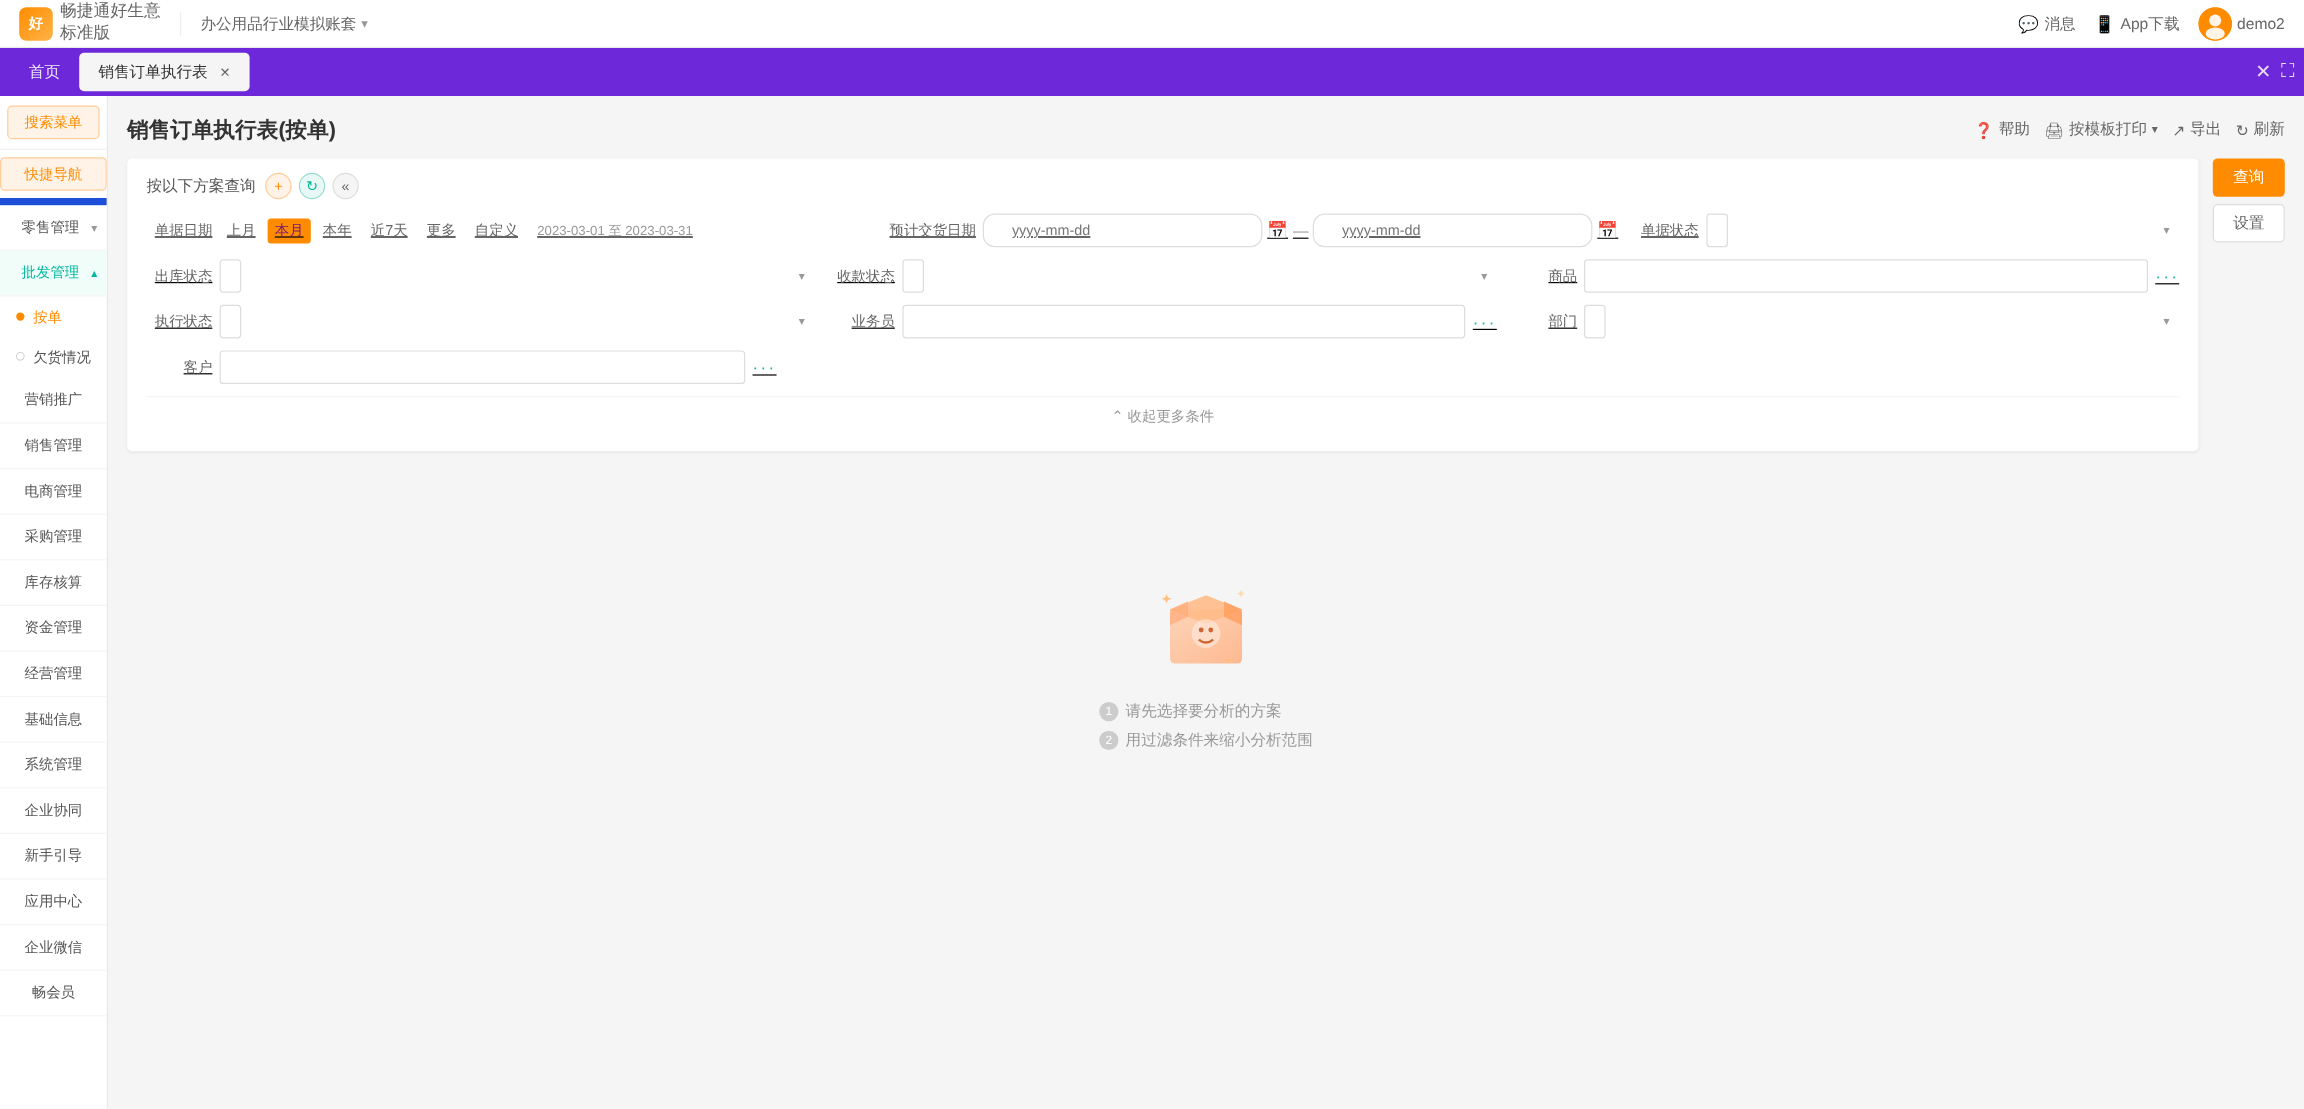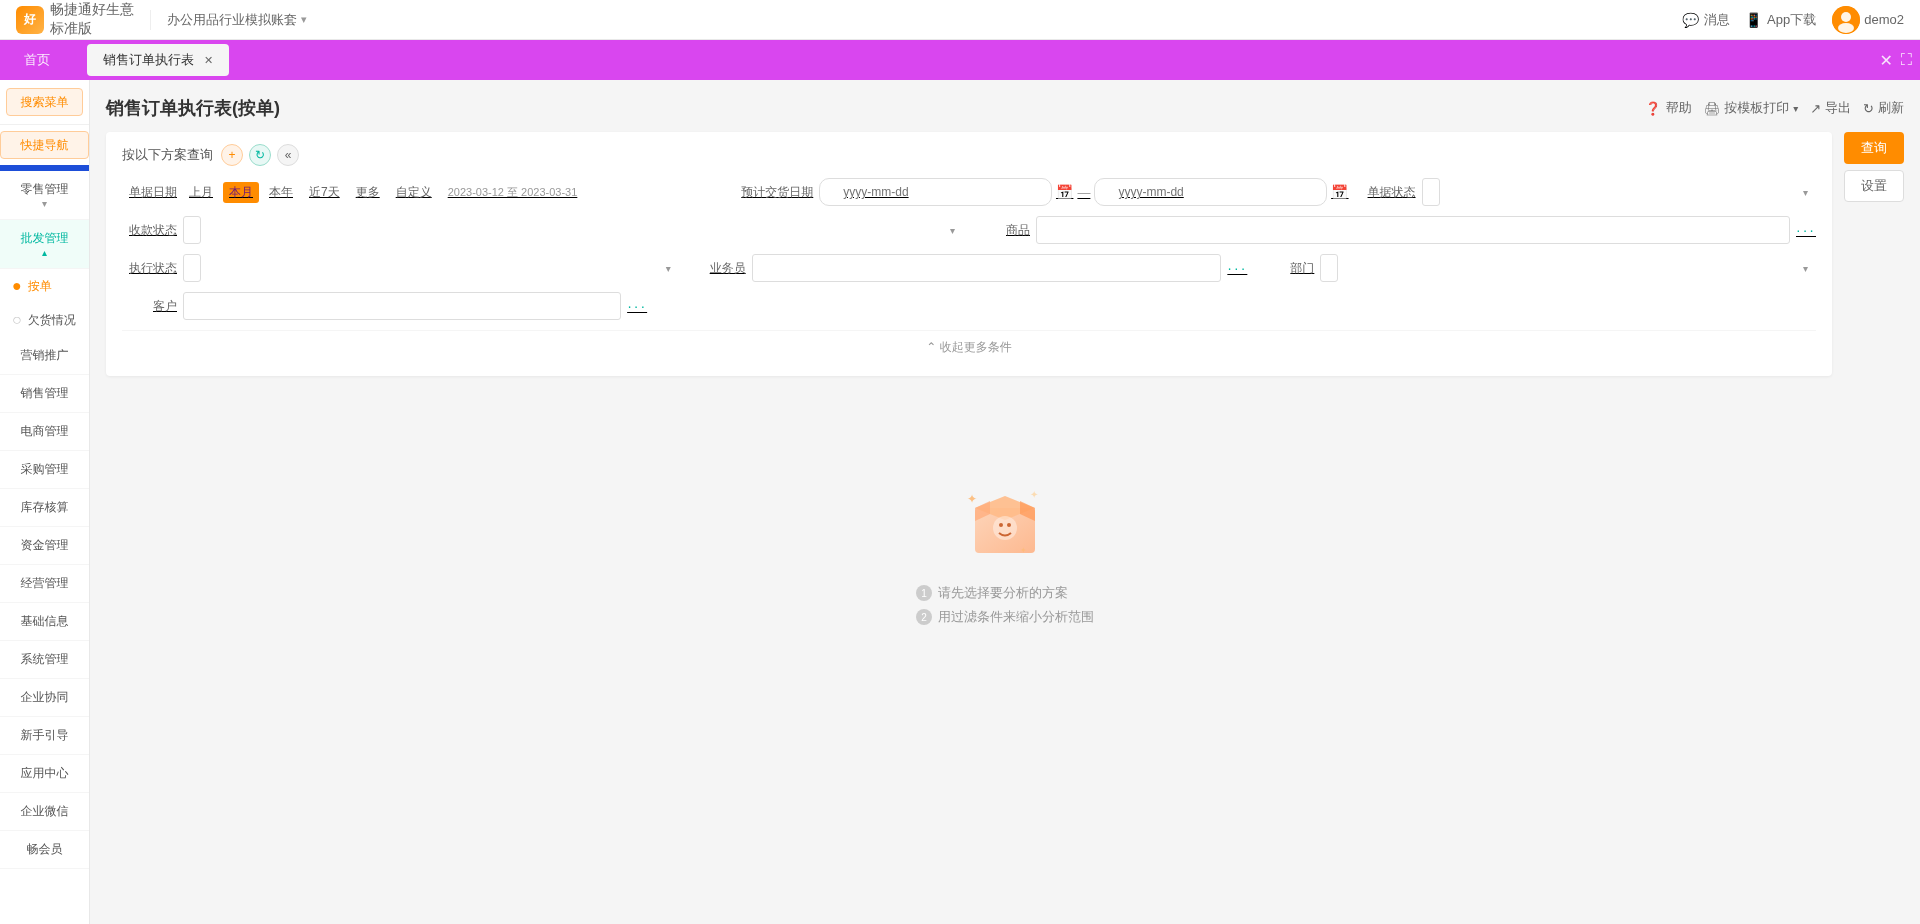--- a/index.html
+++ b/index.html
@@ -10,40 +10,40 @@
     .top-bar-left { display: flex; align-items: center; gap: 8px; }
     .logo-area { display: flex; align-items: center; gap: 6px; }
     .logo-icon { width: 28px; height: 28px; background: linear-gradient(135deg, #ff8c00, #ffb347); border-radius: 6px; display: flex; align-items: center; justify-content: center; color: white; font-size: 12px; font-weight: bold; }
     .logo-text { font-size: 14px; color: #666; line-height: 1.3; font-family: Liberation Serif, serif; }
     .top-bar-center { display: flex; align-items: center; gap: 4px; color: #666; font-size: 13px; }
     .top-bar-right { display: flex; align-items: center; gap: 16px; color: #666; font-size: 13px; }
     .top-bar-right-item { display: flex; align-items: center; gap: 4px; cursor: pointer; }
     .avatar { width: 28px; height: 28px; border-radius: 50%; background: #ff8c00; display: flex; align-items: center; justify-content: center; color: white; font-size: 12px; overflow: hidden; }
 
     
-    .tab-bar { height: 40px; background: #d946ef; display: flex; align-items: center; padding: 0 8px; gap: 21px; flex-shrink: 0; }
+    .tab-bar { height: 40px; background: #6d28d9; display: flex; align-items: center; padding: 0 8px; gap: 0; flex-shrink: 0; }
     .tab { height: 32px; padding: 0 16px; border-radius: 4px 4px 0 0; display: flex; align-items: center; gap: 6px; cursor: pointer; font-size: 13px; color: rgba(255,255,255,0.85); }
     .tab.active { background: #f5f5f5; color: #333; border-radius: 4px; }
     .tab-home { color: rgba(255,255,255,0.9); }
     .tab-close { font-size: 11px; color: #666; cursor: pointer; margin-left: 4px; }
     .tab-bar-right { margin-left: auto; display: flex; gap: 8px; }
     .tab-bar-icon { color: rgba(255,255,255,0.85); cursor: pointer; font-size: 16px; }
 
     
     .main-layout { display: flex; flex: 1; overflow: hidden; }
 
     
     .sidebar { width: 90px; background: #fff; border-right: 1px solid #e8e8e8; display: flex; flex-direction: column; flex-shrink: 0; overflow-y: auto; }
     .sidebar-search { padding: 8px 6px; border-bottom: 1px solid #f0f0f0; }
     .sidebar-search-btn { width: 100%; height: 28px; background: #fff3e8; border: 1px solid #ffcc99; border-radius: 4px; color: #ff8c00; font-size: 12px; cursor: pointer; }
     .sidebar-nav { padding: 6px 0; border-bottom: 6px solid #1d4ed8; }
     .sidebar-nav-btn { width: 100%; height: 28px; background: #fff3e8; border: 1px solid #ffcc99; border-radius: 4px; color: #ff8c00; font-size: 12px; cursor: pointer; }
     .sidebar-item { padding: 10px 6px; text-align: center; cursor: pointer; color: #555; font-size: 12px; border-bottom: 1px solid #f5f5f5; }
     .sidebar-item.active { color: #00b8a0; background: #f0fdf9; }
-    .sidebar-item.has-arrow { display: flex; align-items: center; justify-content: space-between; padding: 10px 8px; flex-direction: column; }
+    .sidebar-item.has-arrow { display: flex; align-items: center; justify-content: space-between; padding: 10px 8px; }
     .sidebar-item-label { flex: 1; text-align: center; font-size: 12px; }
     .sidebar-sub-item { padding: 8px 12px; cursor: pointer; font-size: 12px; color: #555; display: flex; align-items: center; gap: 6px; }
     .sidebar-sub-item.active { color: #ff8c00; }
 
     
     .content { flex: 1; overflow-y: auto; padding: 16px; background: #f5f5f5; }
 
     
     .page-header { display: flex; align-items: center; justify-content: space-between; margin-bottom: 12px; }
     .page-title { font-size: 18px; font-weight: bold; color: #333; }
@@ -264,21 +264,21 @@
           <div class="filter-field" style="flex:2;min-width:360px;">
             <span class="filter-label">单据日期</span>
             <div class="date-tabs">
               <span class="date-tab">上月</span>
               <span class="date-tab active">本月</span>
               <span class="date-tab">本年</span>
               <span class="date-tab">近7天</span>
               <span class="date-tab">更多</span>
               <span class="date-tab">自定义</span>
             </div>
-            <div style="font-size:11px;color:#999;margin-left:4px;">2023-03-12 至 2023-03-31</div>
+            <div style="font-size:11px;color:#999;margin-left:4px;">2023-03-01 至 2023-03-31</div>
           </div>
 
           <div class="filter-field" style="flex:2;min-width:340px;">
             <span class="filter-label">预计交货日期</span>
             <div class="date-range">
               <input class="date-input" type="text" placeholder="yyyy-mm-dd" style="">
               <span class="date-icon">📅</span>
               <span class="date-dash">—</span>
               <input class="date-input" type="text" placeholder="yyyy-mm-dd" style="">
               <span class="date-icon">📅</span>
@@ -290,20 +290,28 @@
             <div class="filter-select-wrap">
               <select class="filter-select">
                 <option value=""></option>
               </select>
             </div>
           </div>
         </div>
 
         <div class="filter-row">
           <div class="filter-field" style="flex:1;">
+            <span class="filter-label">出库状态</span>
+            <div class="filter-select-wrap">
+              <select class="filter-select">
+                <option value=""></option>
+              </select>
+            </div>
+          </div>
+          <div class="filter-field" style="flex:1;">
             <span class="filter-label">收款状态</span>
             <div class="filter-select-wrap">
               <select class="filter-select">
                 <option value=""></option>
               </select>
             </div>
           </div>
           <div class="filter-field" style="flex:1;">
             <span class="filter-label">商品</span>
             <input class="filter-input" type="text" style="flex: 1 1 0%;">

